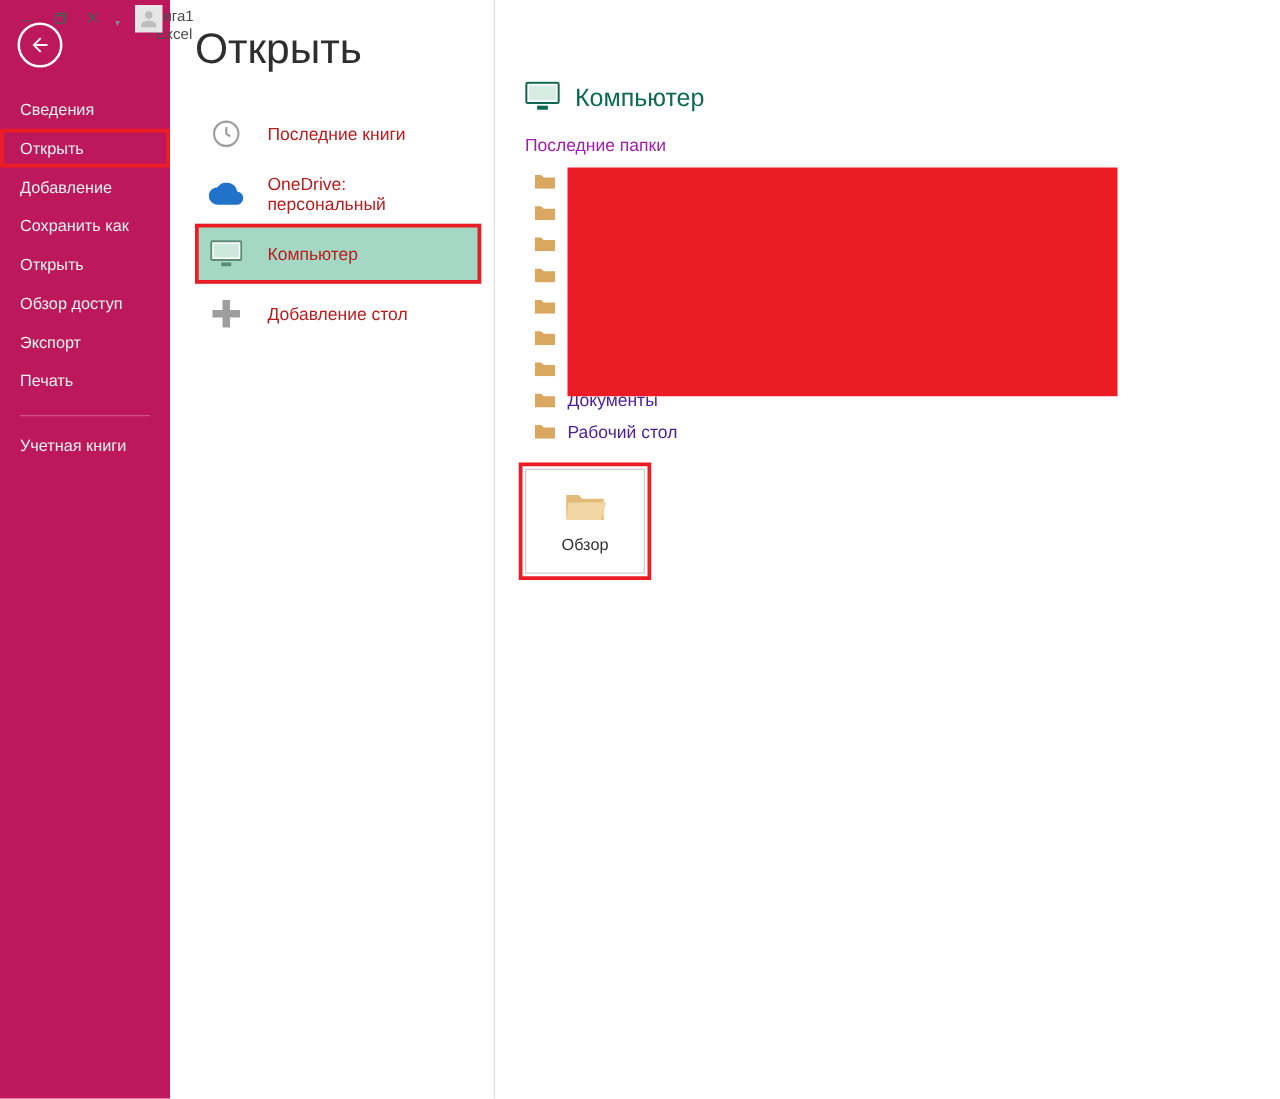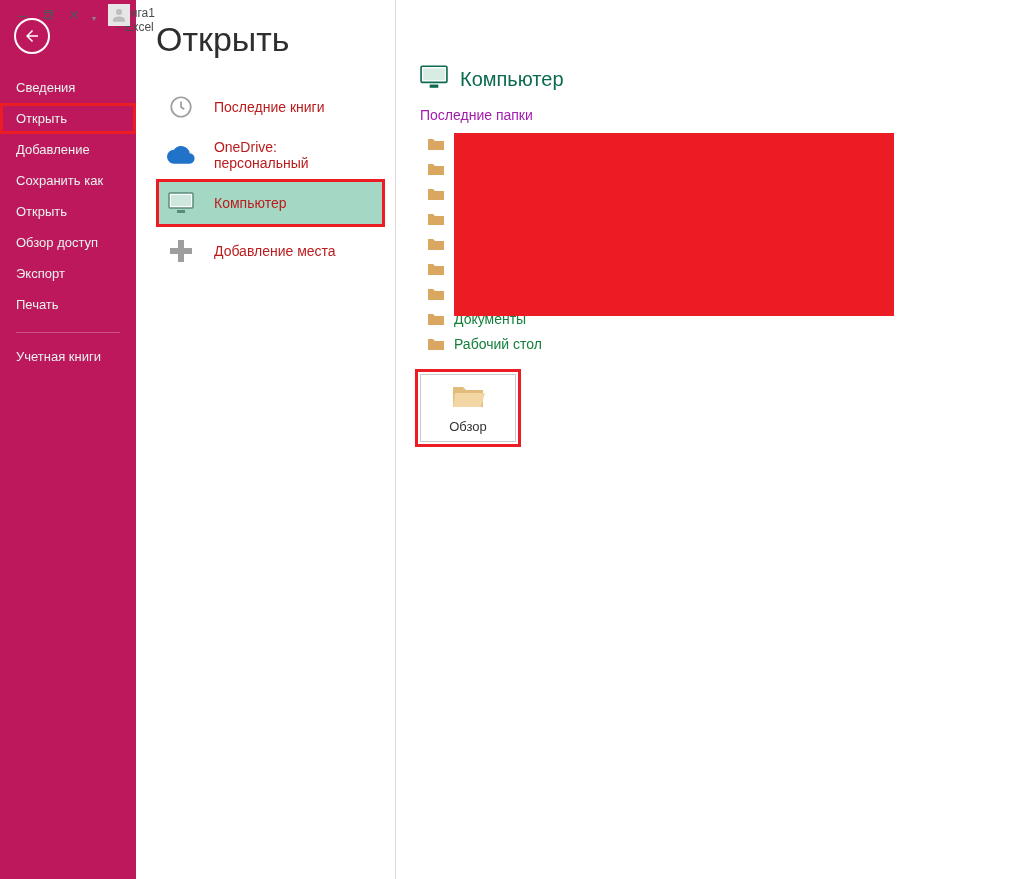--- a/index.html
+++ b/index.html
@@ -40,25 +40,25 @@
   .plus-icon::before { left:8px; top:0; width:6px; height:22px; }
   .plus-icon::after  { top:8px; left:0; height:6px; width:22px; }
 
   .col-right { flex: 1; padding: 65px 30px 0 24px; }
 
   .rh-header { display:flex; align-items:center; gap:12px; margin-bottom: 14px; }
   .rh-header .rh-title { font-size: 20px; color: #0b6a4f; }
   .rh-sub { font-size: 14px; color: #a21caf; margin-bottom: 8px; }
 
   .folder-list { margin-left: 6px; position: relative; }
-  .folder-row { display:flex; align-items:center; gap:10px; height:25px; font-size:14px; color:#15803d; cursor:pointer; padding-left: 2px;}
+  .folder-row { display:flex; align-items:center; gap:10px; height:25px; font-size:14px; color:#4c1d95; cursor:pointer; padding-left: 2px;}
   .folder-ico { width:16px; height:12px; }
   .redacted { position:absolute; left: 28px; top: 2px; width: 440px; height: 183px; background:#ec1c24; }
 
-  .browse-btn { width: 96px; height: 68px; border: 1px solid #ccc; display:flex; flex-direction:column; align-items:center; justify-content:center; gap:10px; margin-top: 18px; cursor:pointer; outline: 3px solid #ec1c24; outline-offset: 2px; }
+  .browse-btn { width: 96px; height: 84px; border: 1px solid #ccc; display:flex; flex-direction:column; align-items:center; justify-content:center; gap:10px; margin-top: 18px; cursor:pointer; outline: 3px solid #ec1c24; outline-offset: 2px; }
   .browse-btn .label { font-size: 13px; color:#333; }
 
 </style>
 </head>
 <body>
 
 <div class="app">
 
   <div class="sidebar">
     <div class="back-btn">
@@ -133,21 +133,21 @@
                 <rect x="9" y="18" width="8" height="3" fill="#5c8a7b"></rect>
               </svg>
           </span>
           <span class="label">Компьютер</span>
         </div>
 
         <div class="place-item">
           <span class="icon-wrap">
               <span class="plus-icon"></span>
             </span>
-          <span class="label">Добавление места</span>
+          <span class="label">Добавление стол</span>
         </div>
       </div>
 
       <div class="col-right">
         <div class="rh-header">
           <span>
             <svg width="28" height="24" viewBox="0 0 26 22" fill="none">
                 <rect x="1" y="1" width="24" height="15" rx="1" stroke="#0b6a4f" stroke-width="1.5" fill="#fff"></rect>
                 <rect x="3" y="3" width="20" height="11" fill="#d7ece3"></rect>
                 <rect x="9" y="18" width="8" height="3" fill="#0b6a4f"></rect>

